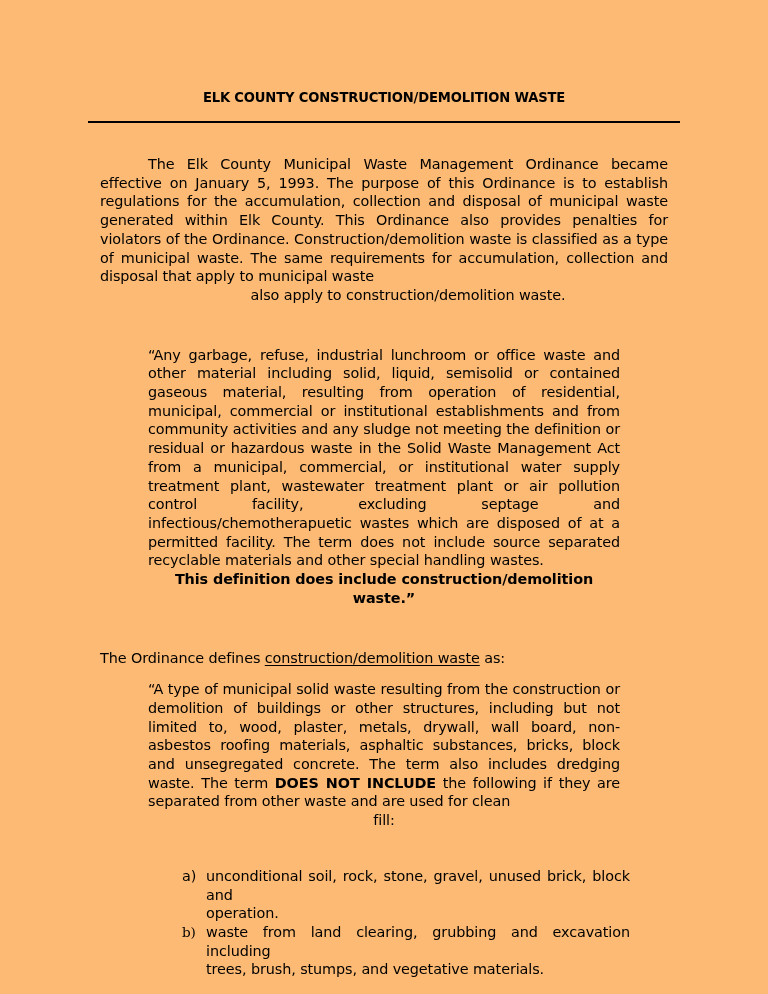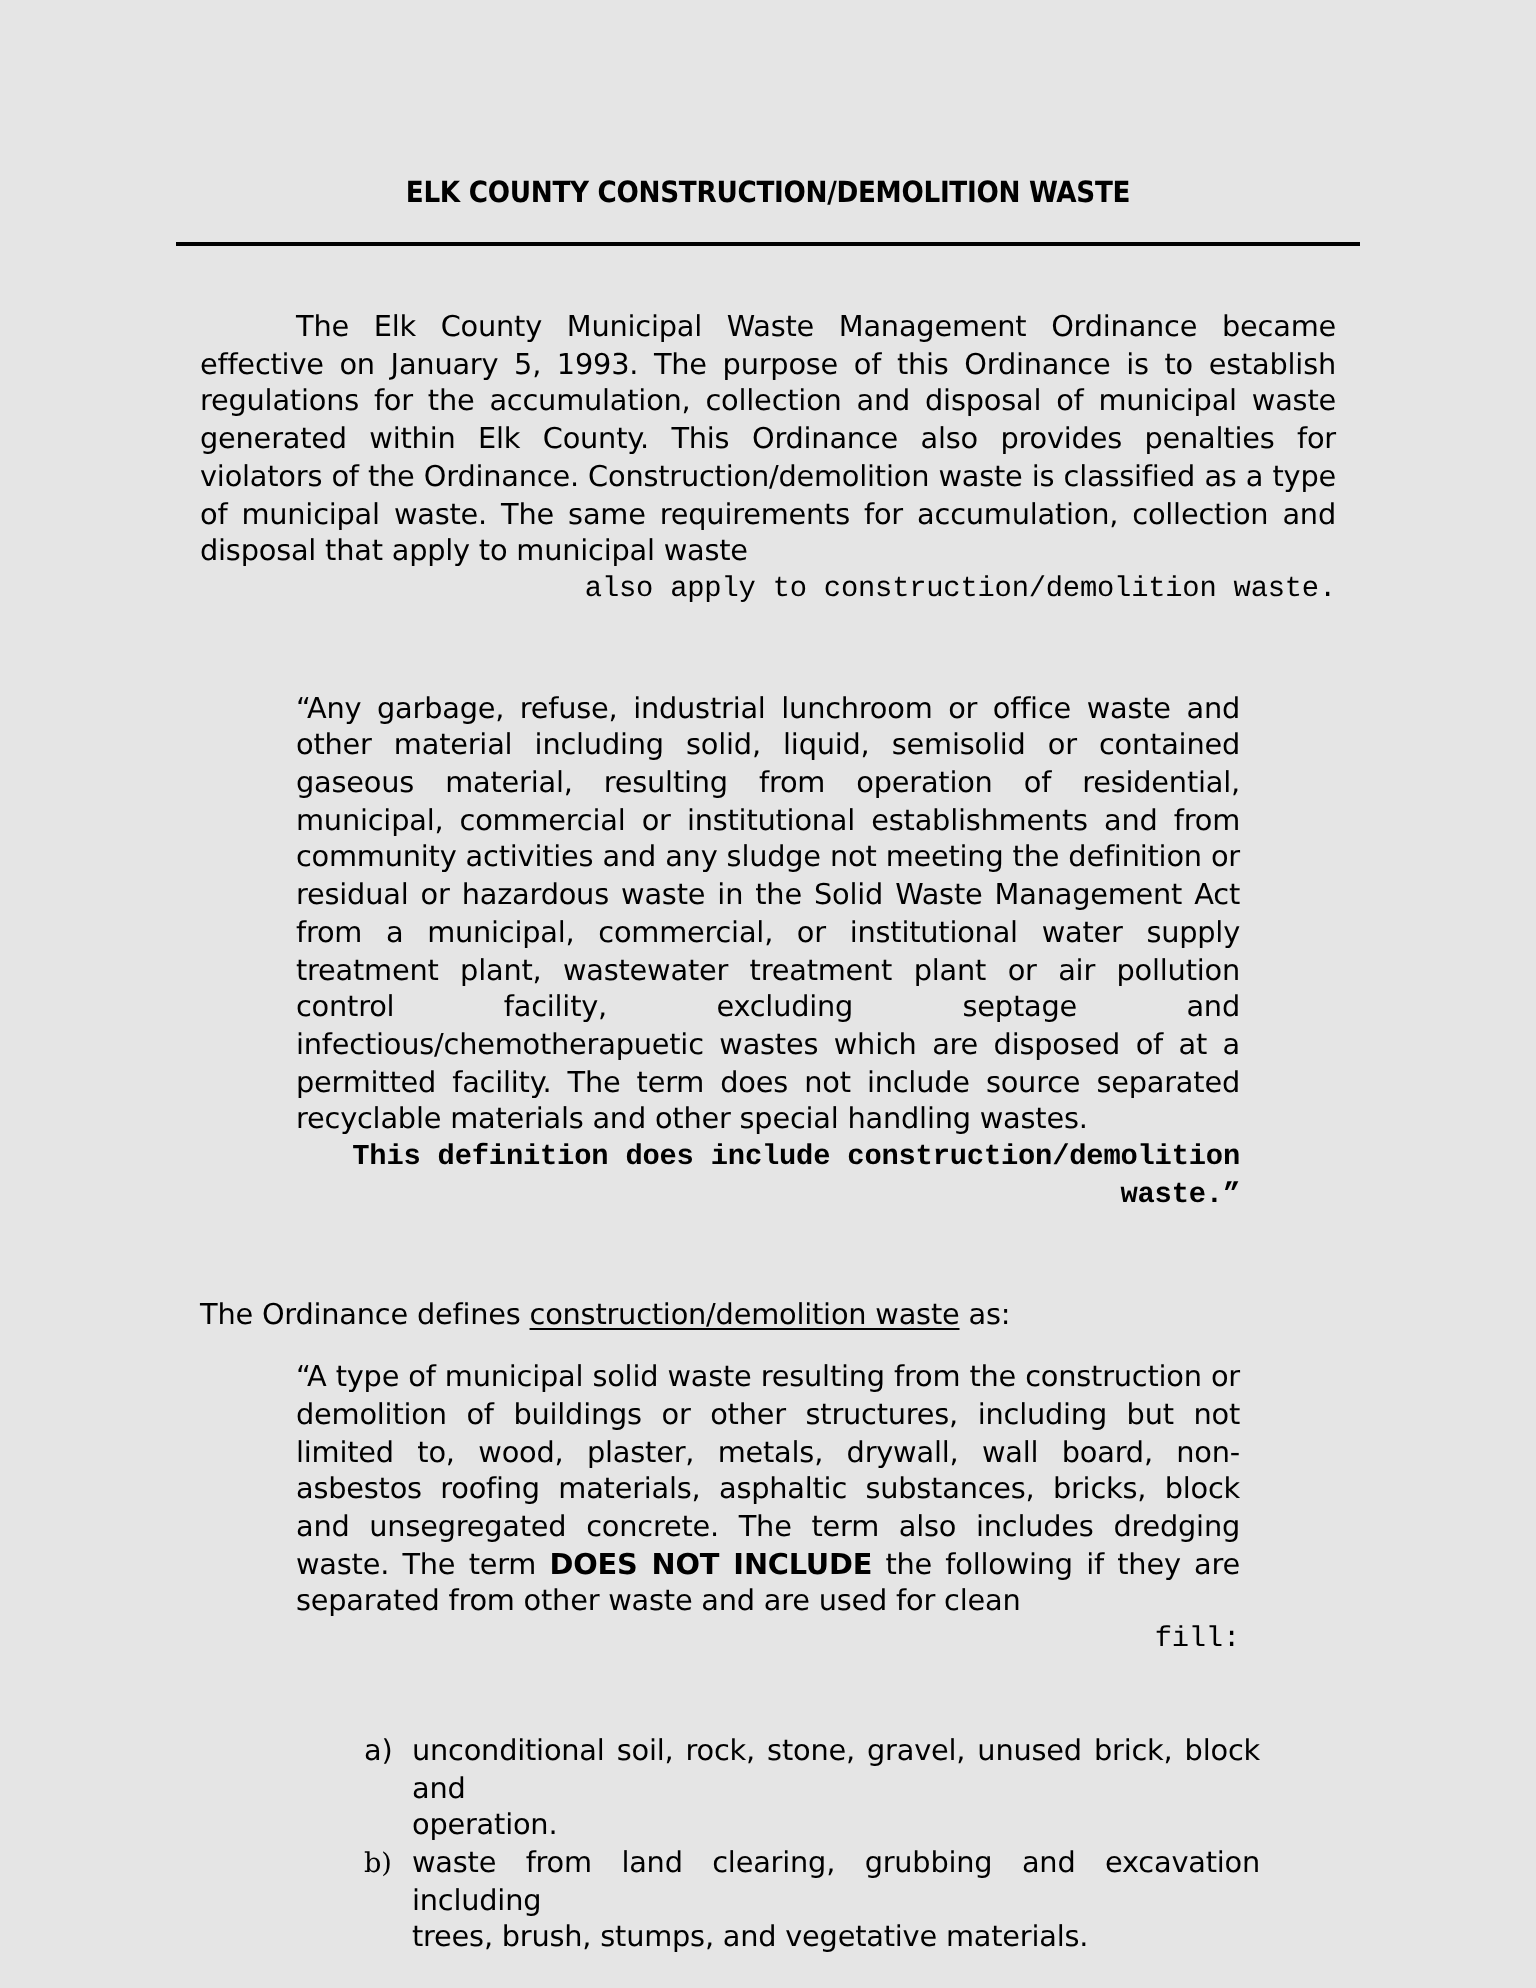--- a/index.html
+++ b/index.html
@@ -14,21 +14,21 @@
     font-family: "DejaVu Sans", "Liberation Sans", sans-serif;
     color: #000000;
     -webkit-font-smoothing: antialiased;
   }
 
   .page {
     position: absolute;
     left: 0; top: 0;
     width: 768px;
     height: 994px;
-    background: #e5e5e5;
+    background: #fdba74;
     overflow: hidden;
   }
 
   .content {
     position: absolute;
     left: 88px;
     top: 86px;
     width: 592px;
   }
 
@@ -77,21 +77,21 @@
     margin-left: 48px;
     width: 496px;
   }
 
   .noindent { text-indent: 0; }
 
   u.uline { text-decoration: underline; text-underline-offset: 1.5px; }
   b.bold  { font-weight: bold; }
 
   
-  .para .lastline { text-align: right; display: block; font-family: Liberation Mono, monospace; }
+  .para .lastline { text-align: center; display: block; }
 
   
   .abc-list {
     margin: 0;
     padding: 0;
     list-style: none;
     margin-left: 94px;
     width: 448px;
   }
   .abc-item {

